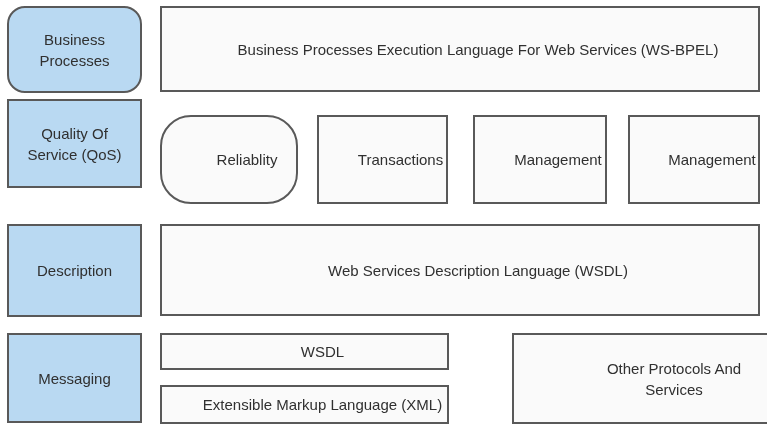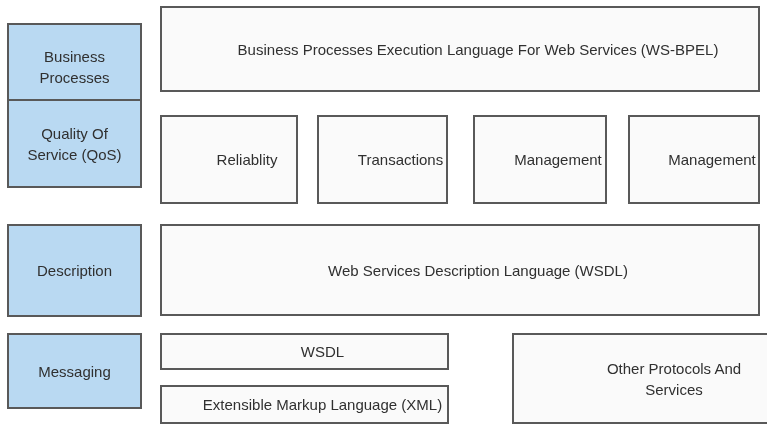--- a/index.html
+++ b/index.html
@@ -38,27 +38,27 @@
     background: var(--layer_fill);
   }
   .layer > span { max-width: 104px; }
   .box {
     background: var(--box_fill);
   }
   .box > span { max-width: 560px; padding-left: 36px; }
   .box.narrow > span { max-width: 190px; }
 
   
-  .r1 { top: 23px;   height: 87px; }
+  .r1 { top: 6px;   height: 87px; border-radius: 18px; }
   .r2 { top: 99px; height: 89px; }
   .r3 { top: 224px; height: 93px; justify-content: center; }
-  .r4 { top: 333px; height: 76px; }
+  .r4 { top: 333px; height: 90px; }
 
   .bpel  { left: 160px; top: 6px;   width: 600px; height: 86px; }
-  .qos1  { left: 160px; top: 115px; width: 138px; height: 89px; }
+  .qos1  { left: 160px; top: 115px; width: 138px; height: 89px; border-radius: 31px; }
   .qos2  { left: 317px; top: 115px; width: 131px; height: 89px; }
   .qos3  { left: 473px; top: 115px; width: 134px; height: 89px; }
   .qos4  { left: 628px; top: 115px; width: 132px; height: 89px; }
   .wsdl  { left: 160px; top: 224px; width: 600px; height: 92px; text-align: center; }
   .soap  { left: 160px; top: 333px; width: 289px; height: 37px; }
   .xml   { left: 160px; top: 385px; width: 289px; height: 39px; text-align: right; }
   .other { left: 472px; top: 333px; width: 288px; height: 91px; margin-left: 40px; }
 </style>
 </head>
 <body>

